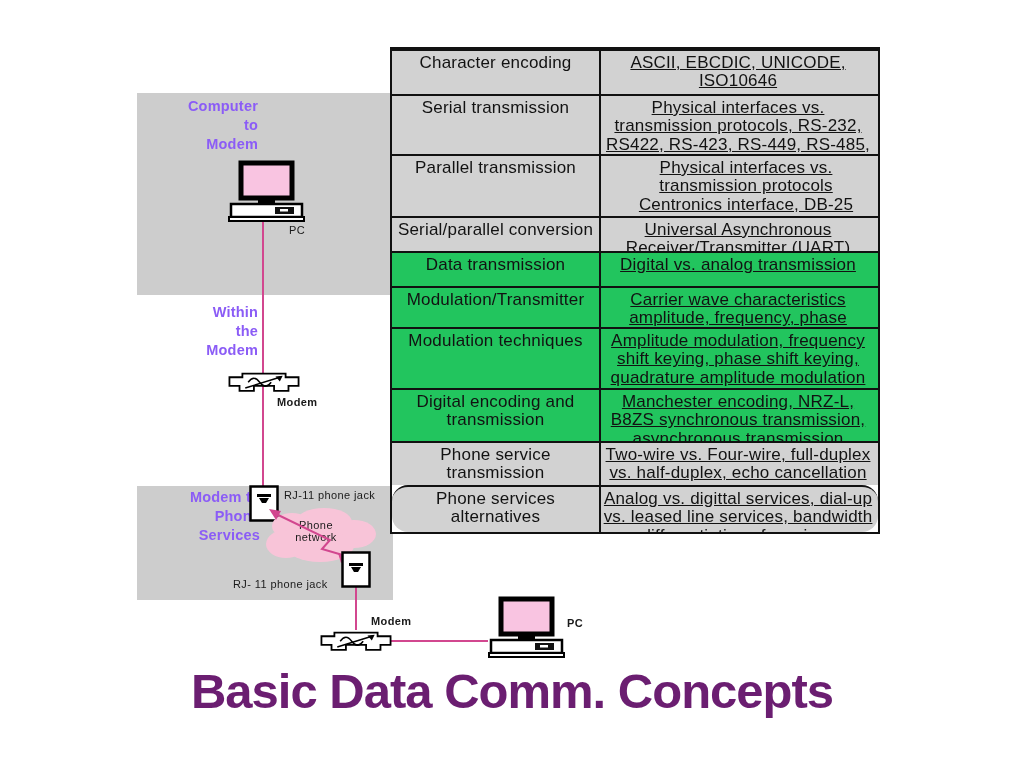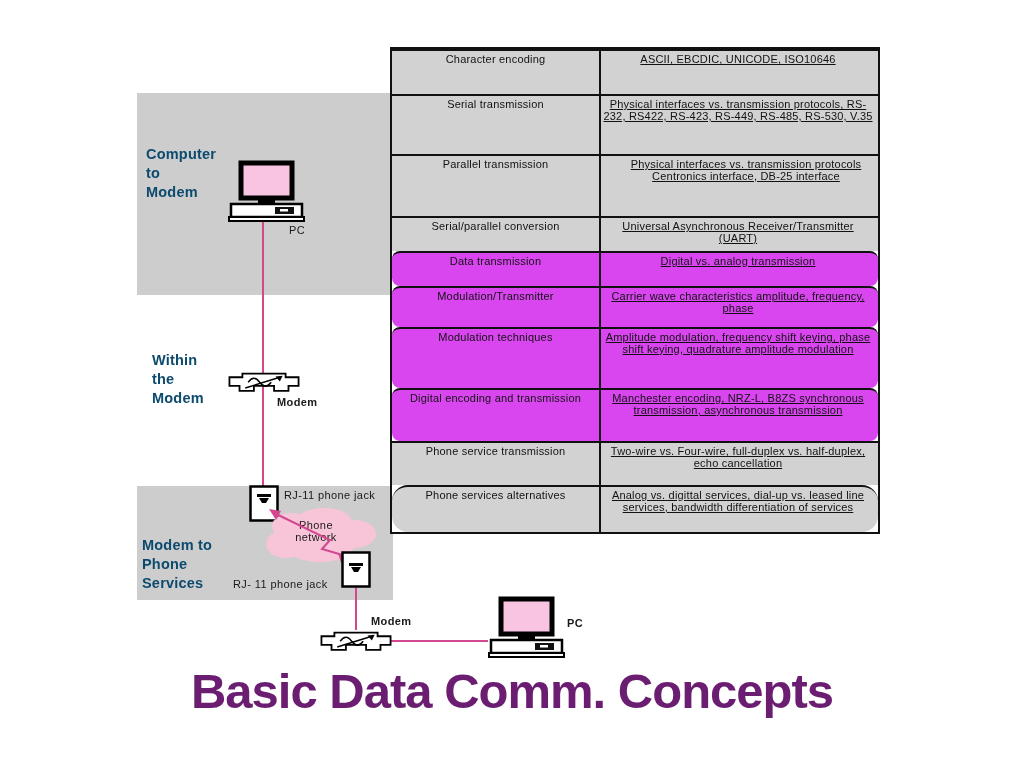--- a/index.html
+++ b/index.html
@@ -17,21 +17,21 @@
   body{font-family:"Liberation Sans", sans-serif;color:var(--ink);}
   .slide{position:relative;width:1024px;height:768px;background:#ffffff;overflow:hidden;}
 
   
   .panel{position:absolute;background:var(--panel_gray);}
   .panel1{left:137px;top:93px;width:253px;height:202px;}
   .panel2{left:137px;top:486px;width:256px;height:114px;}
 
   .section-label{
     position:absolute;font-weight:700;font-size:14.5px;line-height:1.3;
-    text-align:left;white-space:pre-line;color:#0c4a6e;letter-spacing:.2px;margin-top:48px;
+    text-align:right;white-space:pre-line;color:#8b5cf6;letter-spacing:.2px;
   }
   .lbl-c2m{left:146px;top:97px;width:112px;}
   .lbl-wtm{left:152px;top:303px;width:106px;}
   .lbl-m2p{left:142px;top:488px;width:118px;}
 
   .small-label{position:absolute;font-size:11px;color:#1a1a1a;letter-spacing:.4px;white-space:pre-line;}
   .small-label.bold{font-weight:700;}
 
   
   .vline,.hline{position:absolute;background:var(--line_magenta);}
@@ -53,23 +53,23 @@
     display:flex;align-items:center;justify-content:center;text-align:center;
     font-weight:700;font-size:15px;letter-spacing:.3px;line-height:1.12;
     white-space:pre-line;color:#151015;
   }
   .t-header .h-cell.first{border-right:2px solid #111;}
   .t-row{
     display:grid;grid-template-columns:209px 1fr;border-top:2px solid #111;
     overflow:hidden;
   }
   .t-row.shade-gray{background:var(--row_gray);}
-  .t-row.shade-white{background:#d946ef;border-radius:8px;}
+  .t-row.shade-white{background:#22c55e;}
   .t-cell{
-    padding-top:3px;text-align:center;font-size:11px;line-height:1.08;
+    padding-top:3px;text-align:center;font-size:17px;line-height:1.08;
     letter-spacing:.2px;overflow:hidden;color:#121212;
   }
   .t-cell.c1{border-right:2px solid #111;padding-left:2px;padding-right:2px;}
   .t-cell.c2{padding-left:1px;padding-right:4px;text-decoration:underline;}
 
   
   .slide-title{
     position:absolute;left:0;right:0;top:663px;text-align:center;
     font-weight:700;font-size:49px;letter-spacing:-1px;color:var(--title_purple);
   }

